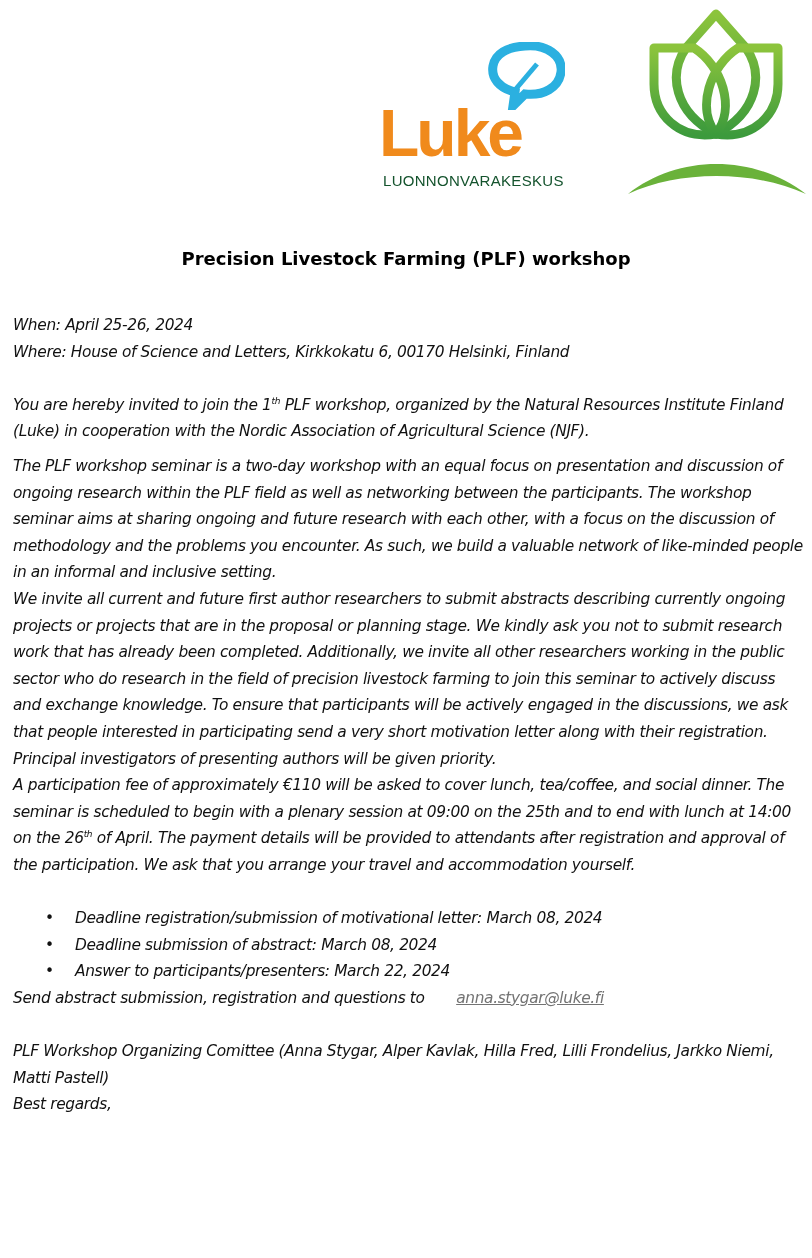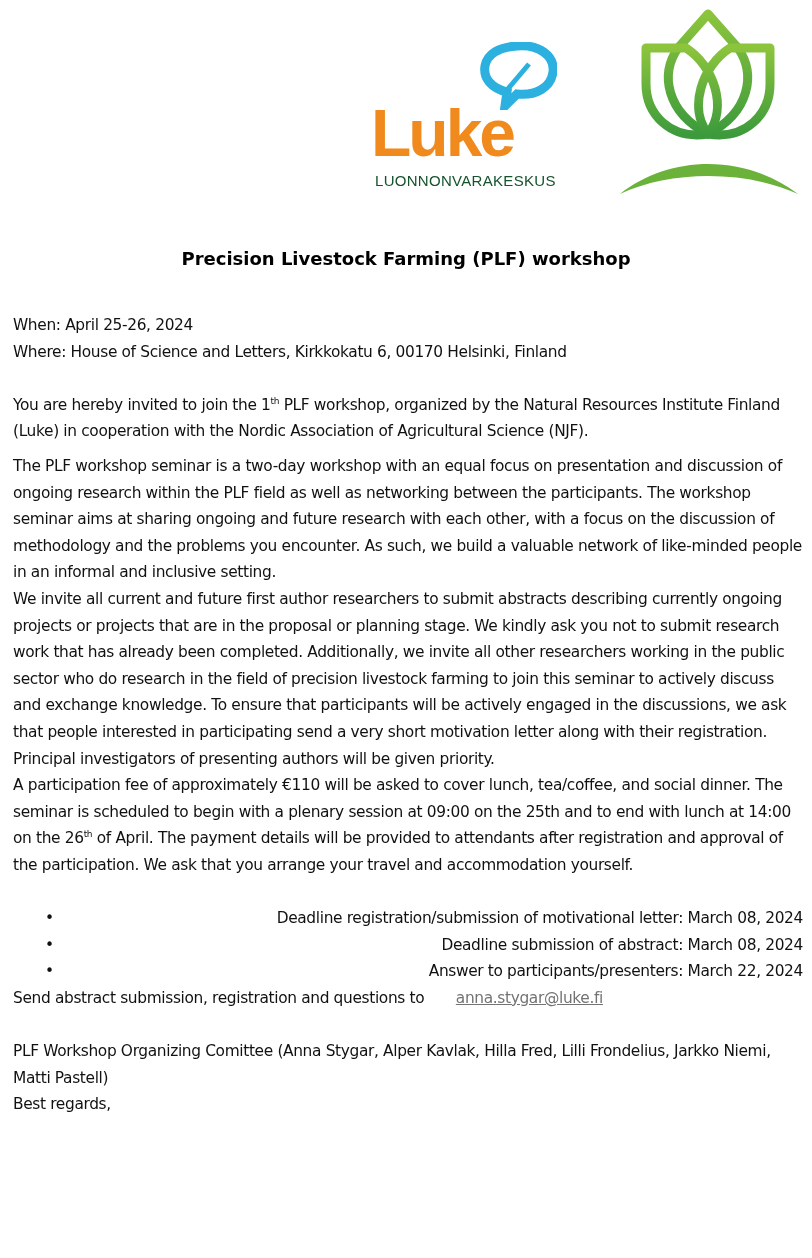--- a/index.html
+++ b/index.html
@@ -1,34 +1,34 @@
 <!DOCTYPE html>
 <html><head>
 <meta charset="utf-8">
 <style>
   html, body { margin:0; padding:0; background:#ffffff; }
   body { width:812px; height:1258px; position:relative; overflow:hidden;
          font-family:"DejaVu Sans", sans-serif; color:#111; }
-  .logos { position:absolute; left:4px; top:0; width:724px; height:210px; }
+  .logos { position:absolute; left:12px; top:0; width:724px; height:210px; }
   .luke { position:absolute; left:365px; top:42px; width:190px; height:150px; }
   .luke-word { position:absolute; left:2px; top:58px; font-family:"Liberation Sans", sans-serif;
                font-weight:bold; font-size:66px; color:#f08a1c; letter-spacing:-3px; line-height:1; }
   .luke-sub { position:absolute; left:6px; top:130px; font-family:"Liberation Sans", sans-serif;
               font-size:15px; color:#14532d; letter-spacing:0.3px; }
   .bubble { position:absolute; left:108px; top:0; }
   .lotus { position:absolute; left:606px; top:4px; }
   h1 { position:absolute; left:0; width:812px; top:248px; margin:0; text-align:center;
        font-family:"DejaVu Sans", sans-serif; font-weight:bold; font-size:18px; color:#000; }
   .body { position:absolute; left:13px; top:312px; width:790px; font-size:15.4px; line-height:26.6px;
-          font-family:"DejaVu Sans", sans-serif; letter-spacing:-0.35px; }
+          font-family:"DejaVu Sans", sans-serif; letter-spacing:-0.35px;font-style:italic; }
   .body p { margin:0; }
   .gap { height:26.6px; }
   .gap-s { height:8px; }
   sup { font-size:9px; line-height:0; vertical-align:super;text-align:right; }
-  ul { margin:0; padding:0 0 0 62px; list-style:none;text-align:right; }
+  ul { margin:0; padding:0 0 0 62px; list-style:none; }
   ul li { position:relative; }
   ul li::before { content:"\2022"; position:absolute; left:-30px; }
   a { color:#737373; text-decoration:underline;margin-left:27px; }
 </style>
 </head>
 <body>
 
 <div class="logos">
   <div class="luke">
     <svg class="bubble" width="80" height="68" viewBox="0 0 80 68">

